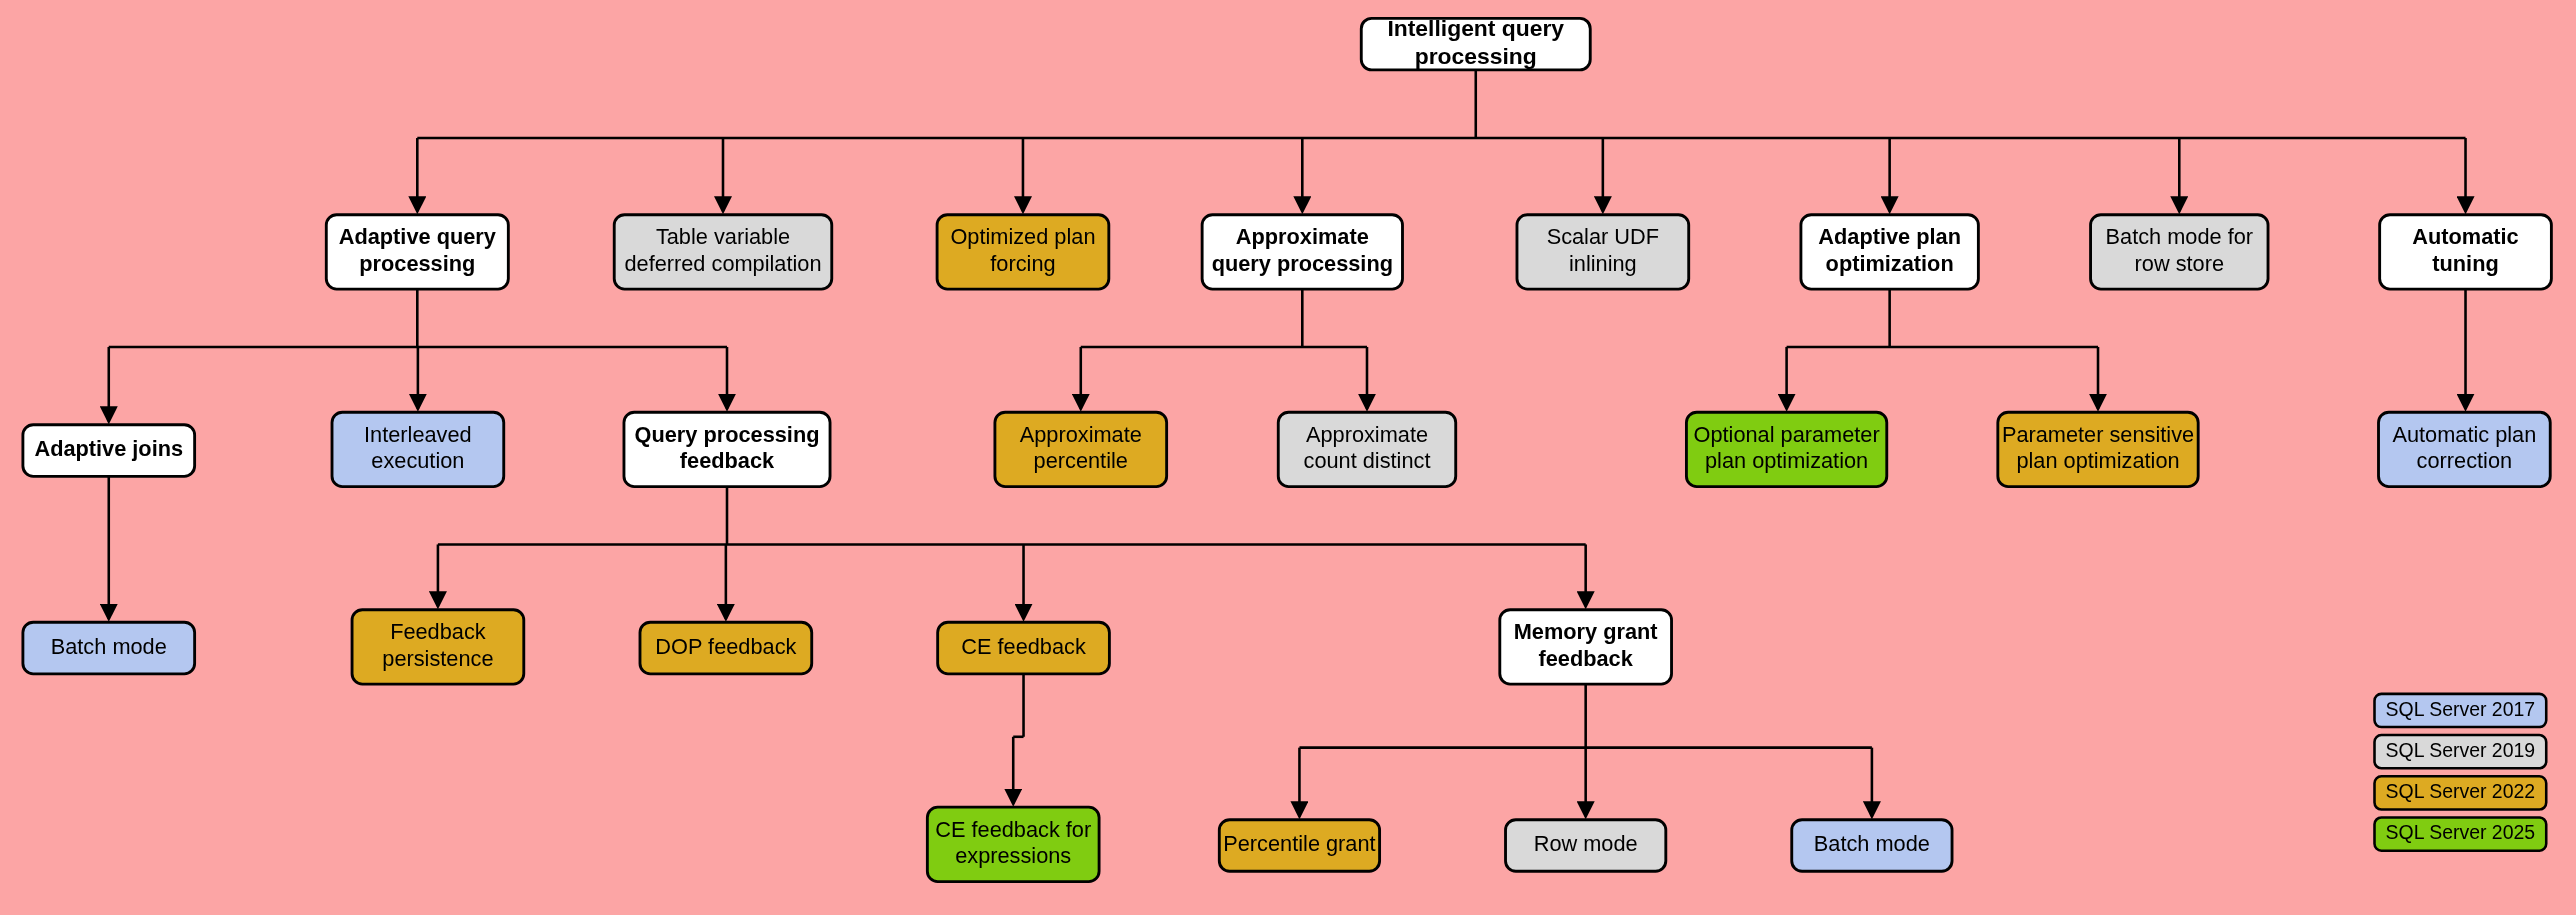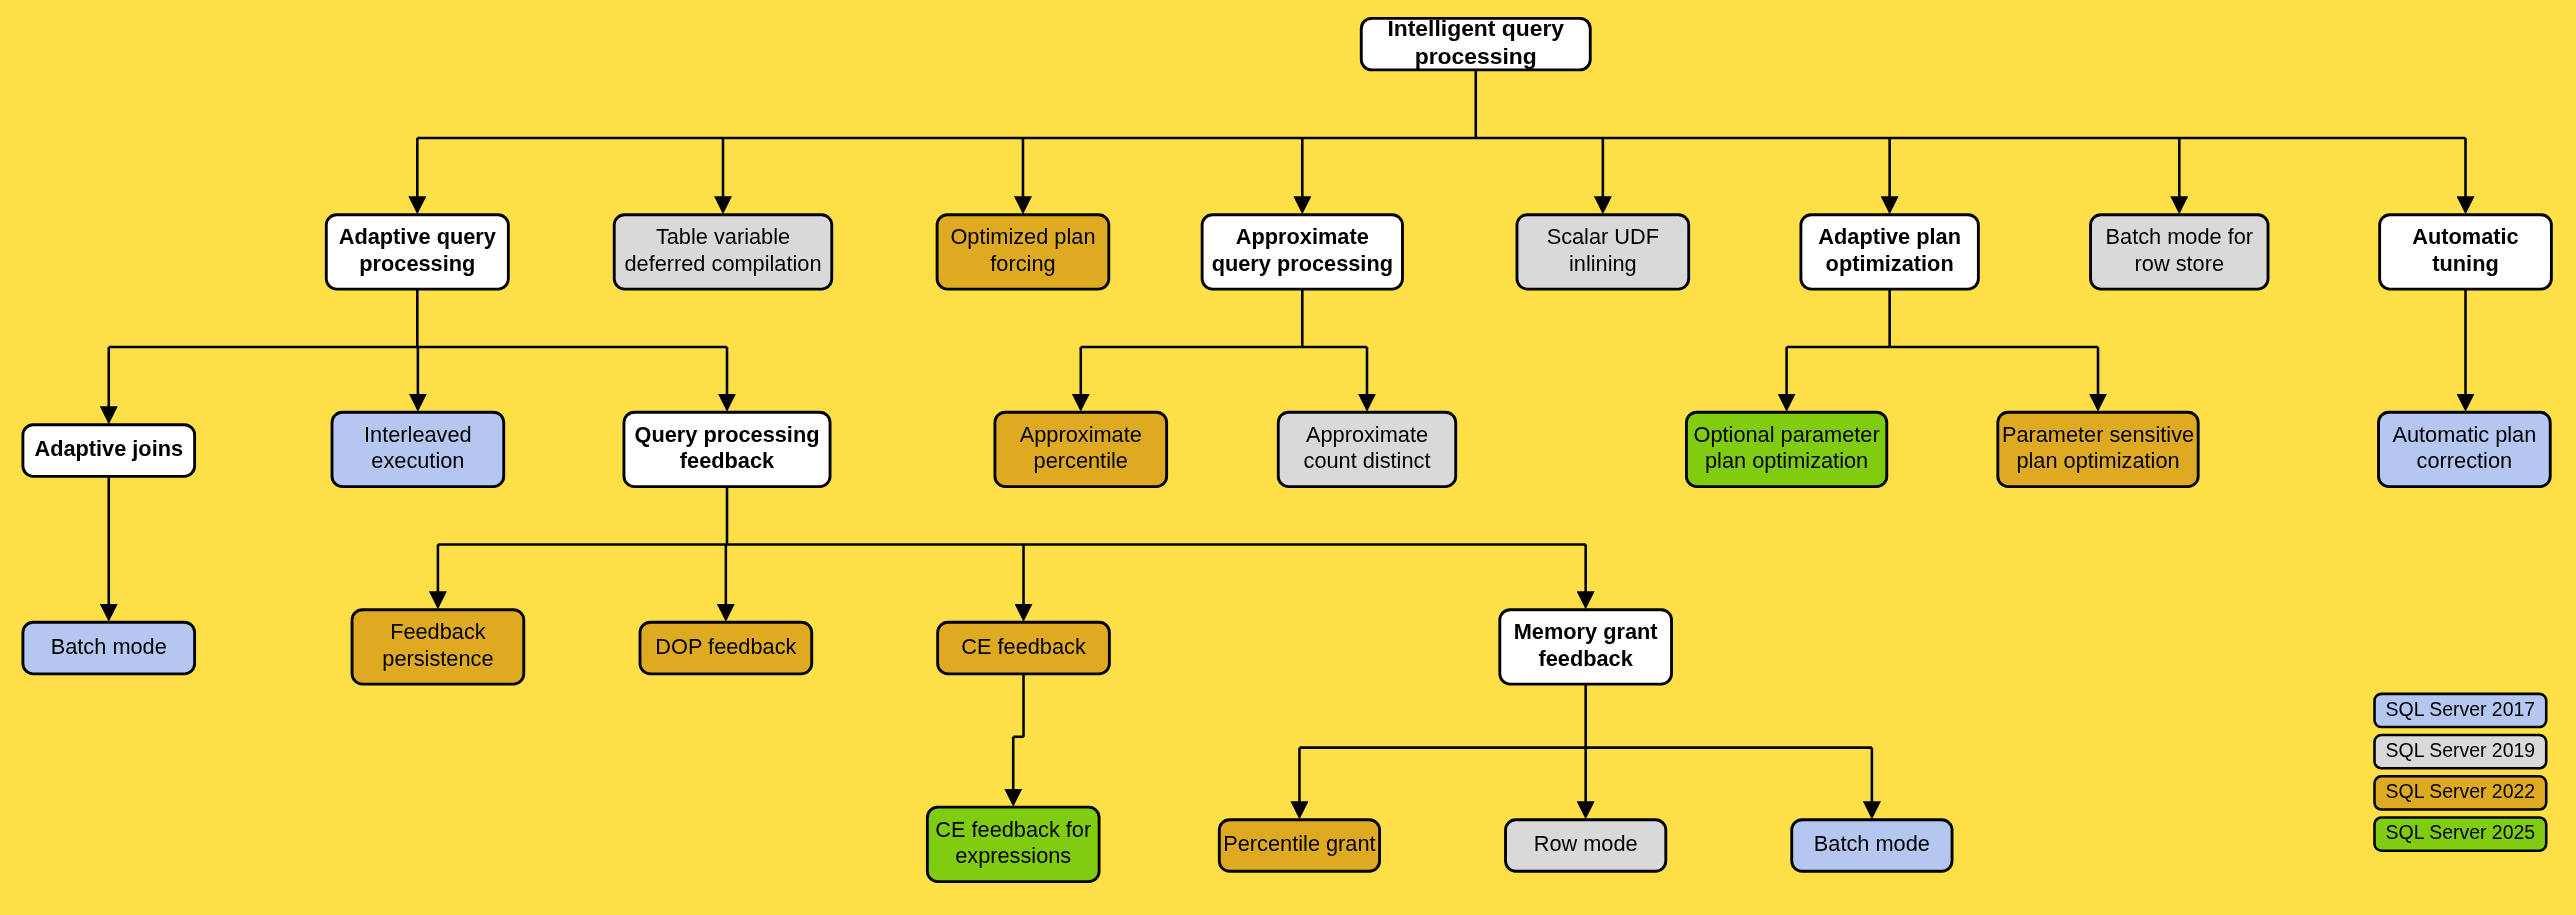--- a/index.html
+++ b/index.html
@@ -4,21 +4,21 @@
 <style>
   html, body {
     margin: 0;
     padding: 0;
     background: #ffffff;
   }
   #stage {
     position: relative;
     width: 2576px;
     height: 916px;
-    background: #fde047;
+    background: #fca5a5;
     overflow: hidden;
   }
   #diagram {
     position: absolute;
     top: 0; left: 0;
     width: 2576px;
     height: 916px;
   }
   .node-rect {
     stroke: #000000;

